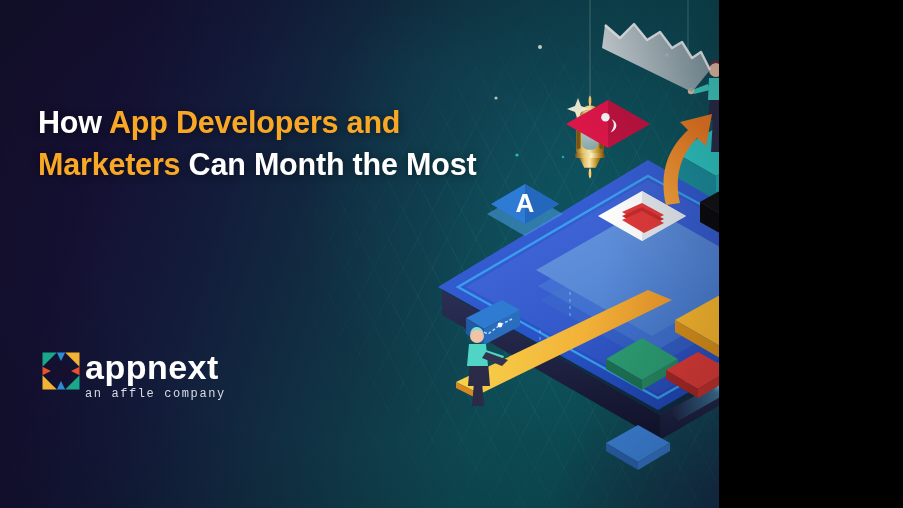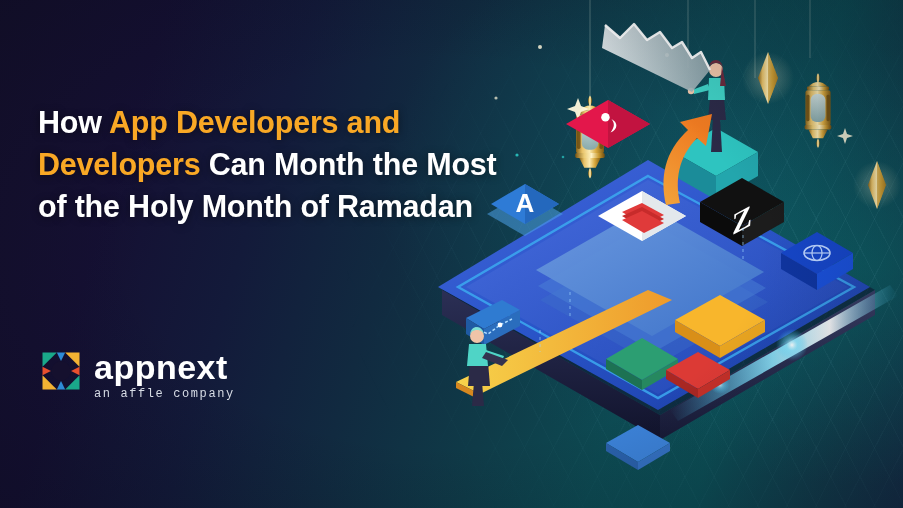--- a/index.html
+++ b/index.html
@@ -3,21 +3,21 @@
 <meta charset="utf-8">
 <title>Appnext Ramadan Banner</title>
 <style>
   html, body {
     margin: 0;
     padding: 0;
     background: #000;
   }
   #banner {
     position: relative;
-    width: 903px;
+    width: 719px;
     height: 508px;
     overflow: hidden;
     font-family: "Liberation Sans", sans-serif;
     background:
       radial-gradient(ellipse 60% 70% at 96% 52%, rgba(13,92,98,0.85) 0%, rgba(13,92,98,0) 62%),
       radial-gradient(ellipse 55% 80% at 78% 38%, rgba(16,74,92,0.75) 0%, rgba(16,74,92,0) 65%),
       linear-gradient(107deg,
         #15102e 0%,
         #151033 16%,
         #131a3a 30%,
@@ -64,21 +64,21 @@
 
   
   .logo {
     position: absolute;
     left: 40px;
     top: 348px;
     display: flex;
     align-items: flex-start;
   }
   .logo-mark { width: 42px; height: 42px; flex: 0 0 42px; margin-top: 2px; }
-  .logo-textblock { margin-left: 12px; }
+  .logo-textblock { margin-left: 3px; }
   .logo-word {
     color: #ffffff;
     font-size: 34px;
     line-height: 38px;
     font-weight: 600;
     letter-spacing: 0.5px;
   }
   .logo-sub {
     color: #d8dde6;
     font-family: "Liberation Mono", "DejaVu Sans Mono", monospace;
@@ -387,24 +387,21 @@
     </svg>
   </div>
 
   <div class="vignette"></div>
 
   <div class="headline">
     <div>
       <span>How </span><span class="accent">App Developers and</span>
     </div>
     <div>
-      <span class="accent">Developers</span><span> Can Month the Most</span>
-    </div>
-    <div>
-      <span>of the Holy Month of Ramadan</span>
+      <span class="accent">Marketers</span><span> Can Month the Most</span>
     </div>
   </div>
 
   <div class="logo">
     <span class="logo-mark">
       <svg viewBox="0 0 100 100" xmlns="http://www.w3.org/2000/svg">
         <path d="M50,4 L72,14 L96,50 L72,86 L50,96 L28,86 L4,50 L28,14 Z" fill="none"></path>
         <path d="M6,6 L40,6 L6,40 Z" fill="#1aa88a"></path>
         <path d="M94,6 L94,40 L60,6 Z" fill="#F2B233"></path>
         <path d="M6,94 L6,60 L40,94 Z" fill="#F2B233"></path>

